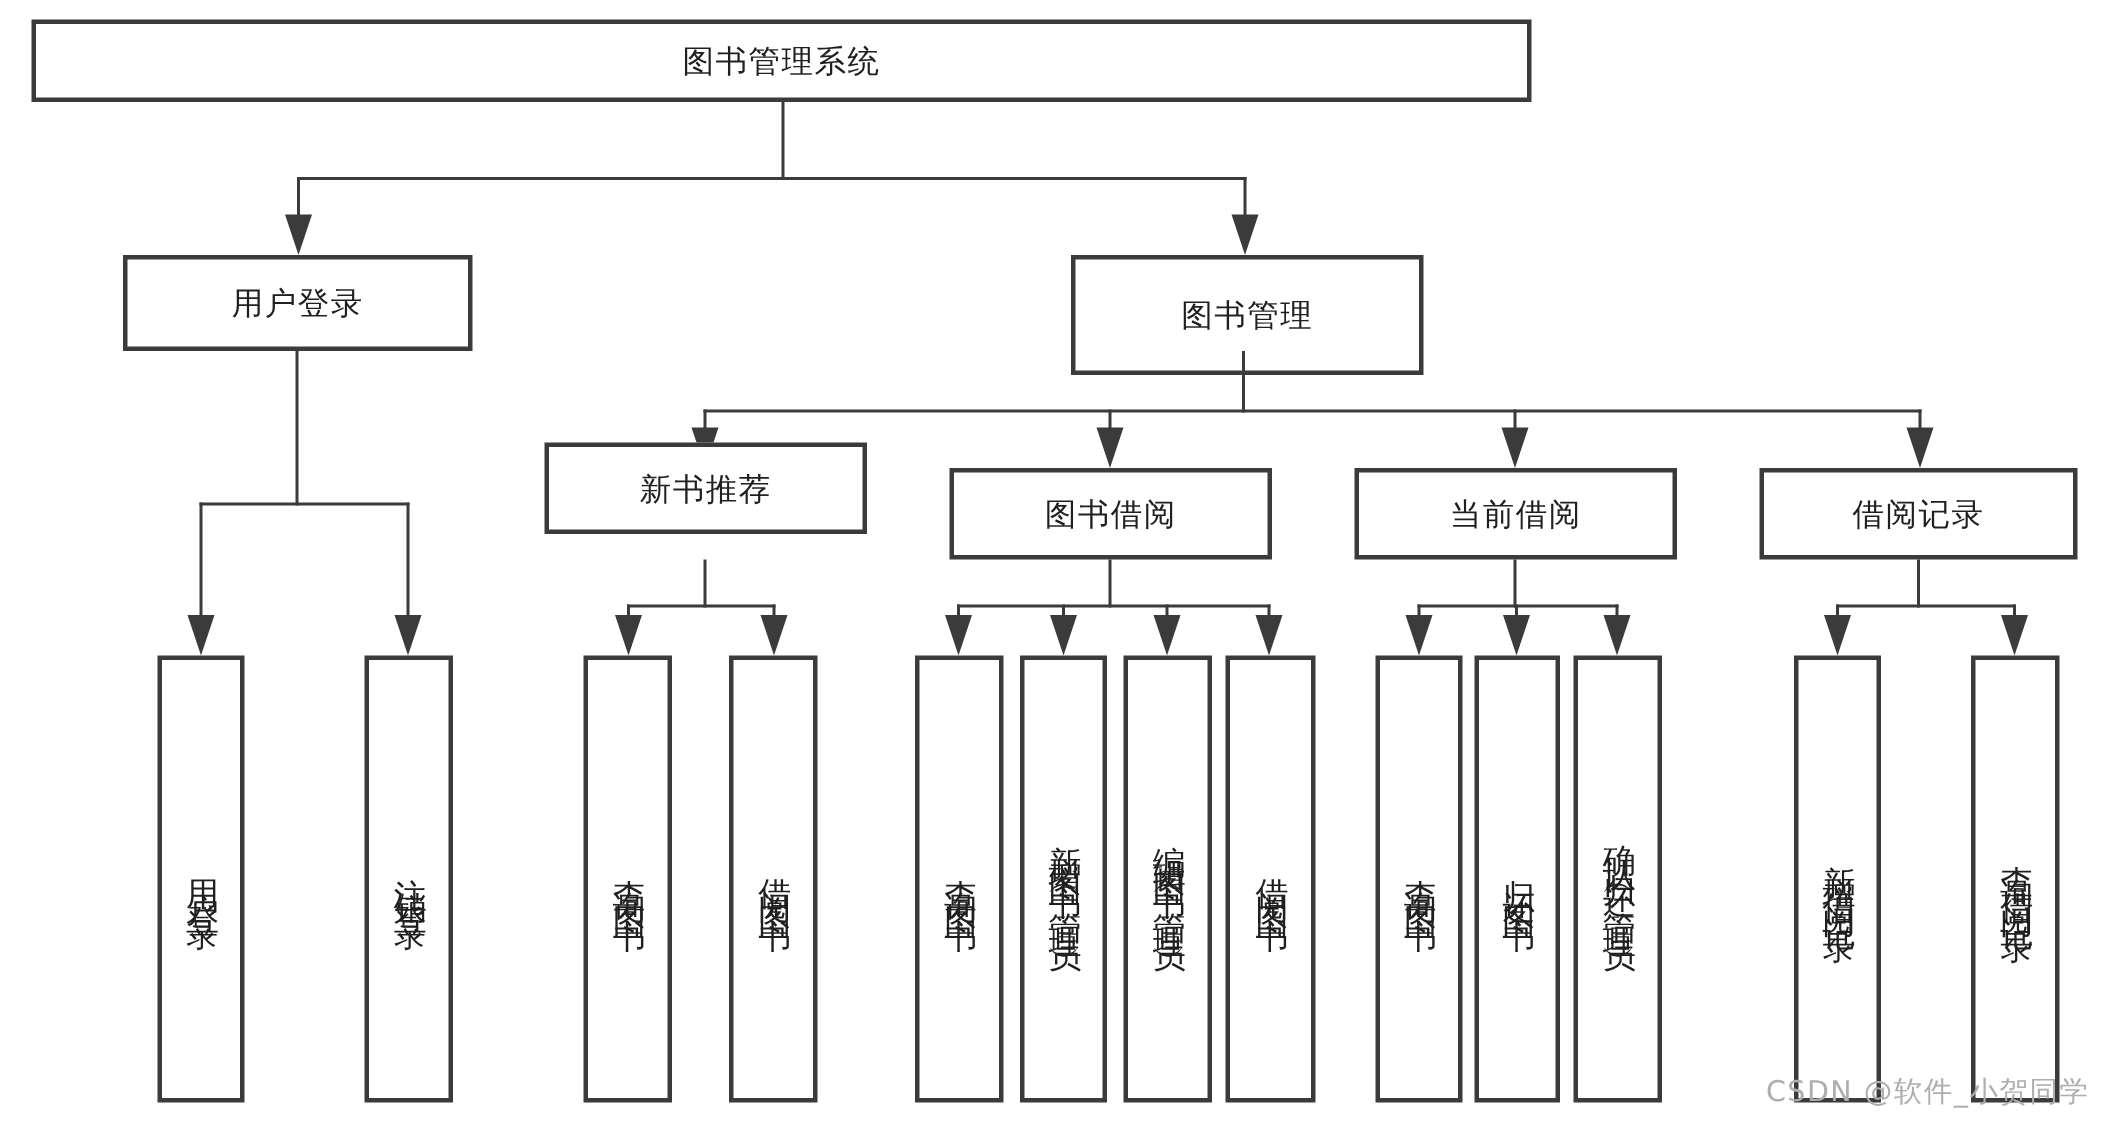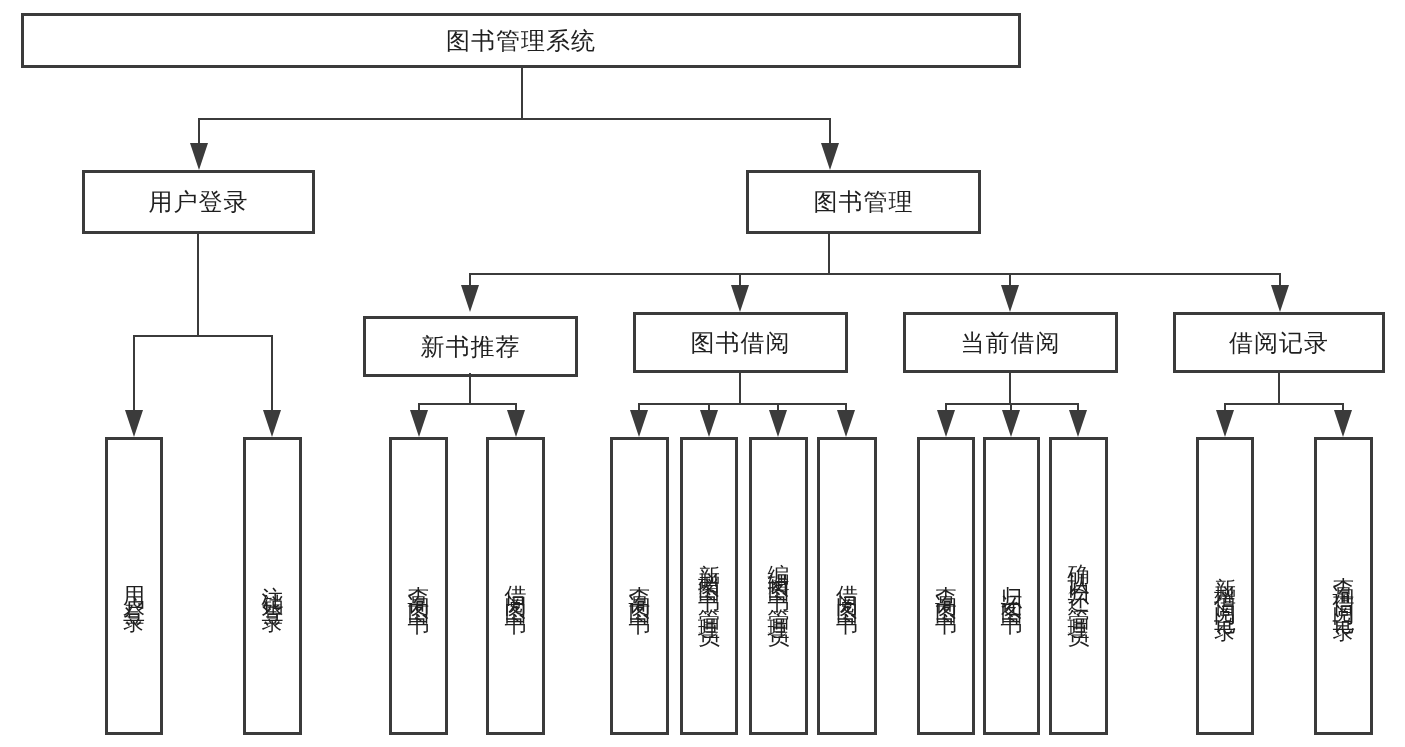--- a/index.html
+++ b/index.html
@@ -18,21 +18,21 @@
     position: absolute;
     box-sizing: border-box;
     border: 3px solid #3b3b3b;
     background: #ffffff;
     display: flex;
     align-items: center;
     justify-content: center;
     color: #1f1f1f;
   }
   .box.h .label {
-    font-size: 24px;
+    font-size: 21px;
     letter-spacing: 1px;
     white-space: nowrap;
   }
   .box.v .label {
     writing-mode: vertical-lr;
     text-orientation: upright;
     font-size: 22px;
     letter-spacing: 9px;
     line-height: 1;
   }
@@ -69,21 +69,21 @@
   <div class="line" style="left:521px; top:66px; width:2px; height:53px;"></div>
   <div class="line" style="left:198px; top:118px; width:633px; height:2px;"></div>
   <div class="line" style="left:198px; top:118px; width:2px; height:32px;"></div>
   <div class="line" style="left:829px; top:118px; width:2px; height:32px;"></div>
   <div class="arrow" style="left:190px; top:143px;"></div>
   <div class="arrow" style="left:821px; top:143px;"></div>
 
   <div class="box h" style="left:82px; top:170px; width:233px; height:64px;">
     <span class="label">用户登录</span>
   </div>
-  <div class="box h" style="left:746px; top:170px; width:235px; height:64px;text-align:center;">
+  <div class="box h" style="left:714px; top:170px; width:235px; height:80px;text-align:center;">
     <span class="label">图书管理</span>
   </div>
 
   <div class="line" style="left:197px; top:234px; width:2px; height:103px;"></div>
   <div class="line" style="left:133px; top:335px; width:140px; height:2px;"></div>
   <div class="line" style="left:133px; top:335px; width:2px; height:78px;"></div>
   <div class="line" style="left:271px; top:335px; width:2px; height:78px;"></div>
   <div class="arrow" style="left:125px; top:410px;"></div>
   <div class="arrow" style="left:263px; top:410px;"></div>
 
@@ -91,21 +91,21 @@
   <div class="line" style="left:469px; top:273px; width:812px; height:2px;"></div>
   <div class="line" style="left:469px; top:273px; width:2px; height:18px;"></div>
   <div class="line" style="left:739px; top:273px; width:2px; height:18px;"></div>
   <div class="line" style="left:1009px; top:273px; width:2px; height:18px;"></div>
   <div class="line" style="left:1279px; top:273px; width:2px; height:18px;"></div>
   <div class="arrow" style="left:461px; top:285px;"></div>
   <div class="arrow" style="left:731px; top:285px;"></div>
   <div class="arrow" style="left:1001px; top:285px;"></div>
   <div class="arrow" style="left:1271px; top:285px;"></div>
 
-  <div class="box h" style="left:363px; top:316px; width:215px; height:61px;">
+  <div class="box h" style="left:363px; top:295px; width:215px; height:61px;">
     <span class="label">新书推荐</span>
   </div>
   <div class="box h" style="left:903px; top:312px; width:215px; height:61px;">
     <span class="label">当前借阅</span>
   </div>
   <div class="box h" style="left:633px; top:312px; width:215px; height:61px;">
     <span class="label">图书借阅</span>
   </div>
   <div class="box h" style="left:1173px; top:312px; width:212px; height:61px;">
     <span class="label">借阅记录</span>
@@ -182,14 +182,15 @@
     <span class="label">确认归还（管理员）</span>
   </div>
 
   <div class="box v" style="left:1196px; top:437px; width:58px; height:298px;">
     <span class="label">新增借阅记录</span>
   </div>
   <div class="box v" style="left:1314px; top:437px; width:59px; height:298px;">
     <span class="label">查询借阅记录</span>
   </div>
 
+  <div class="watermark">CSDN @软件_小贺同学</div>
 
 </div>
 
 </body></html>

